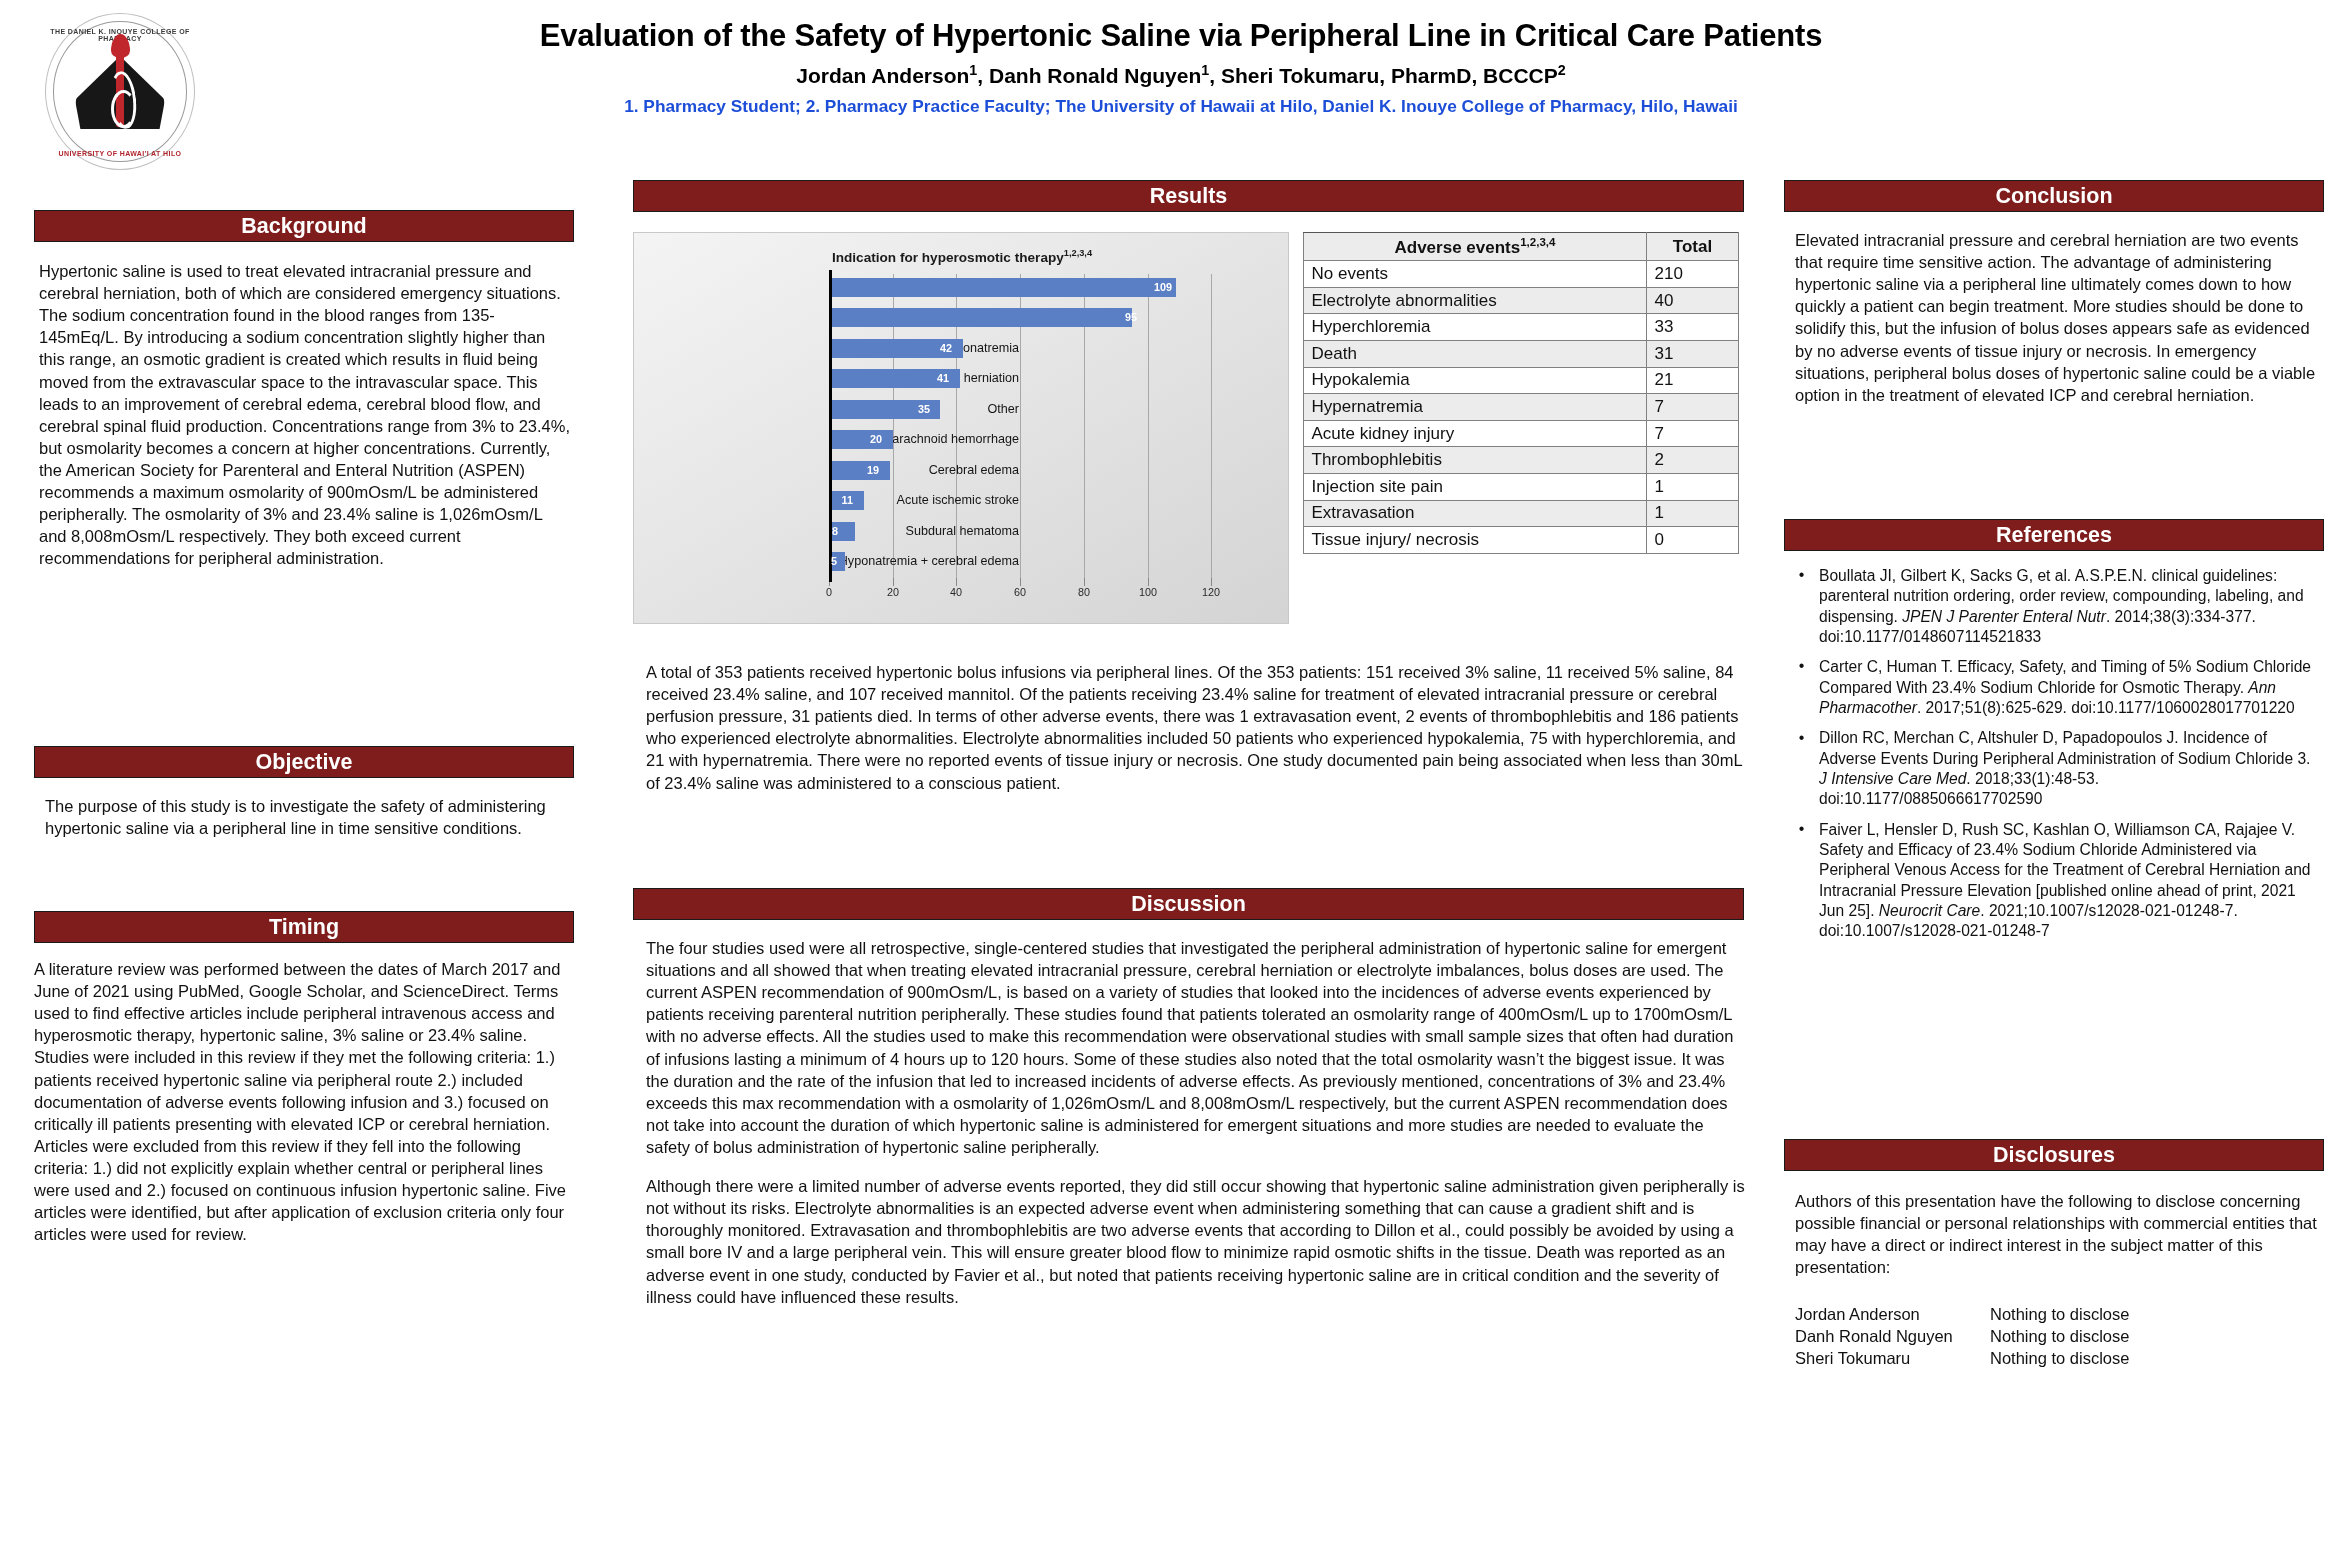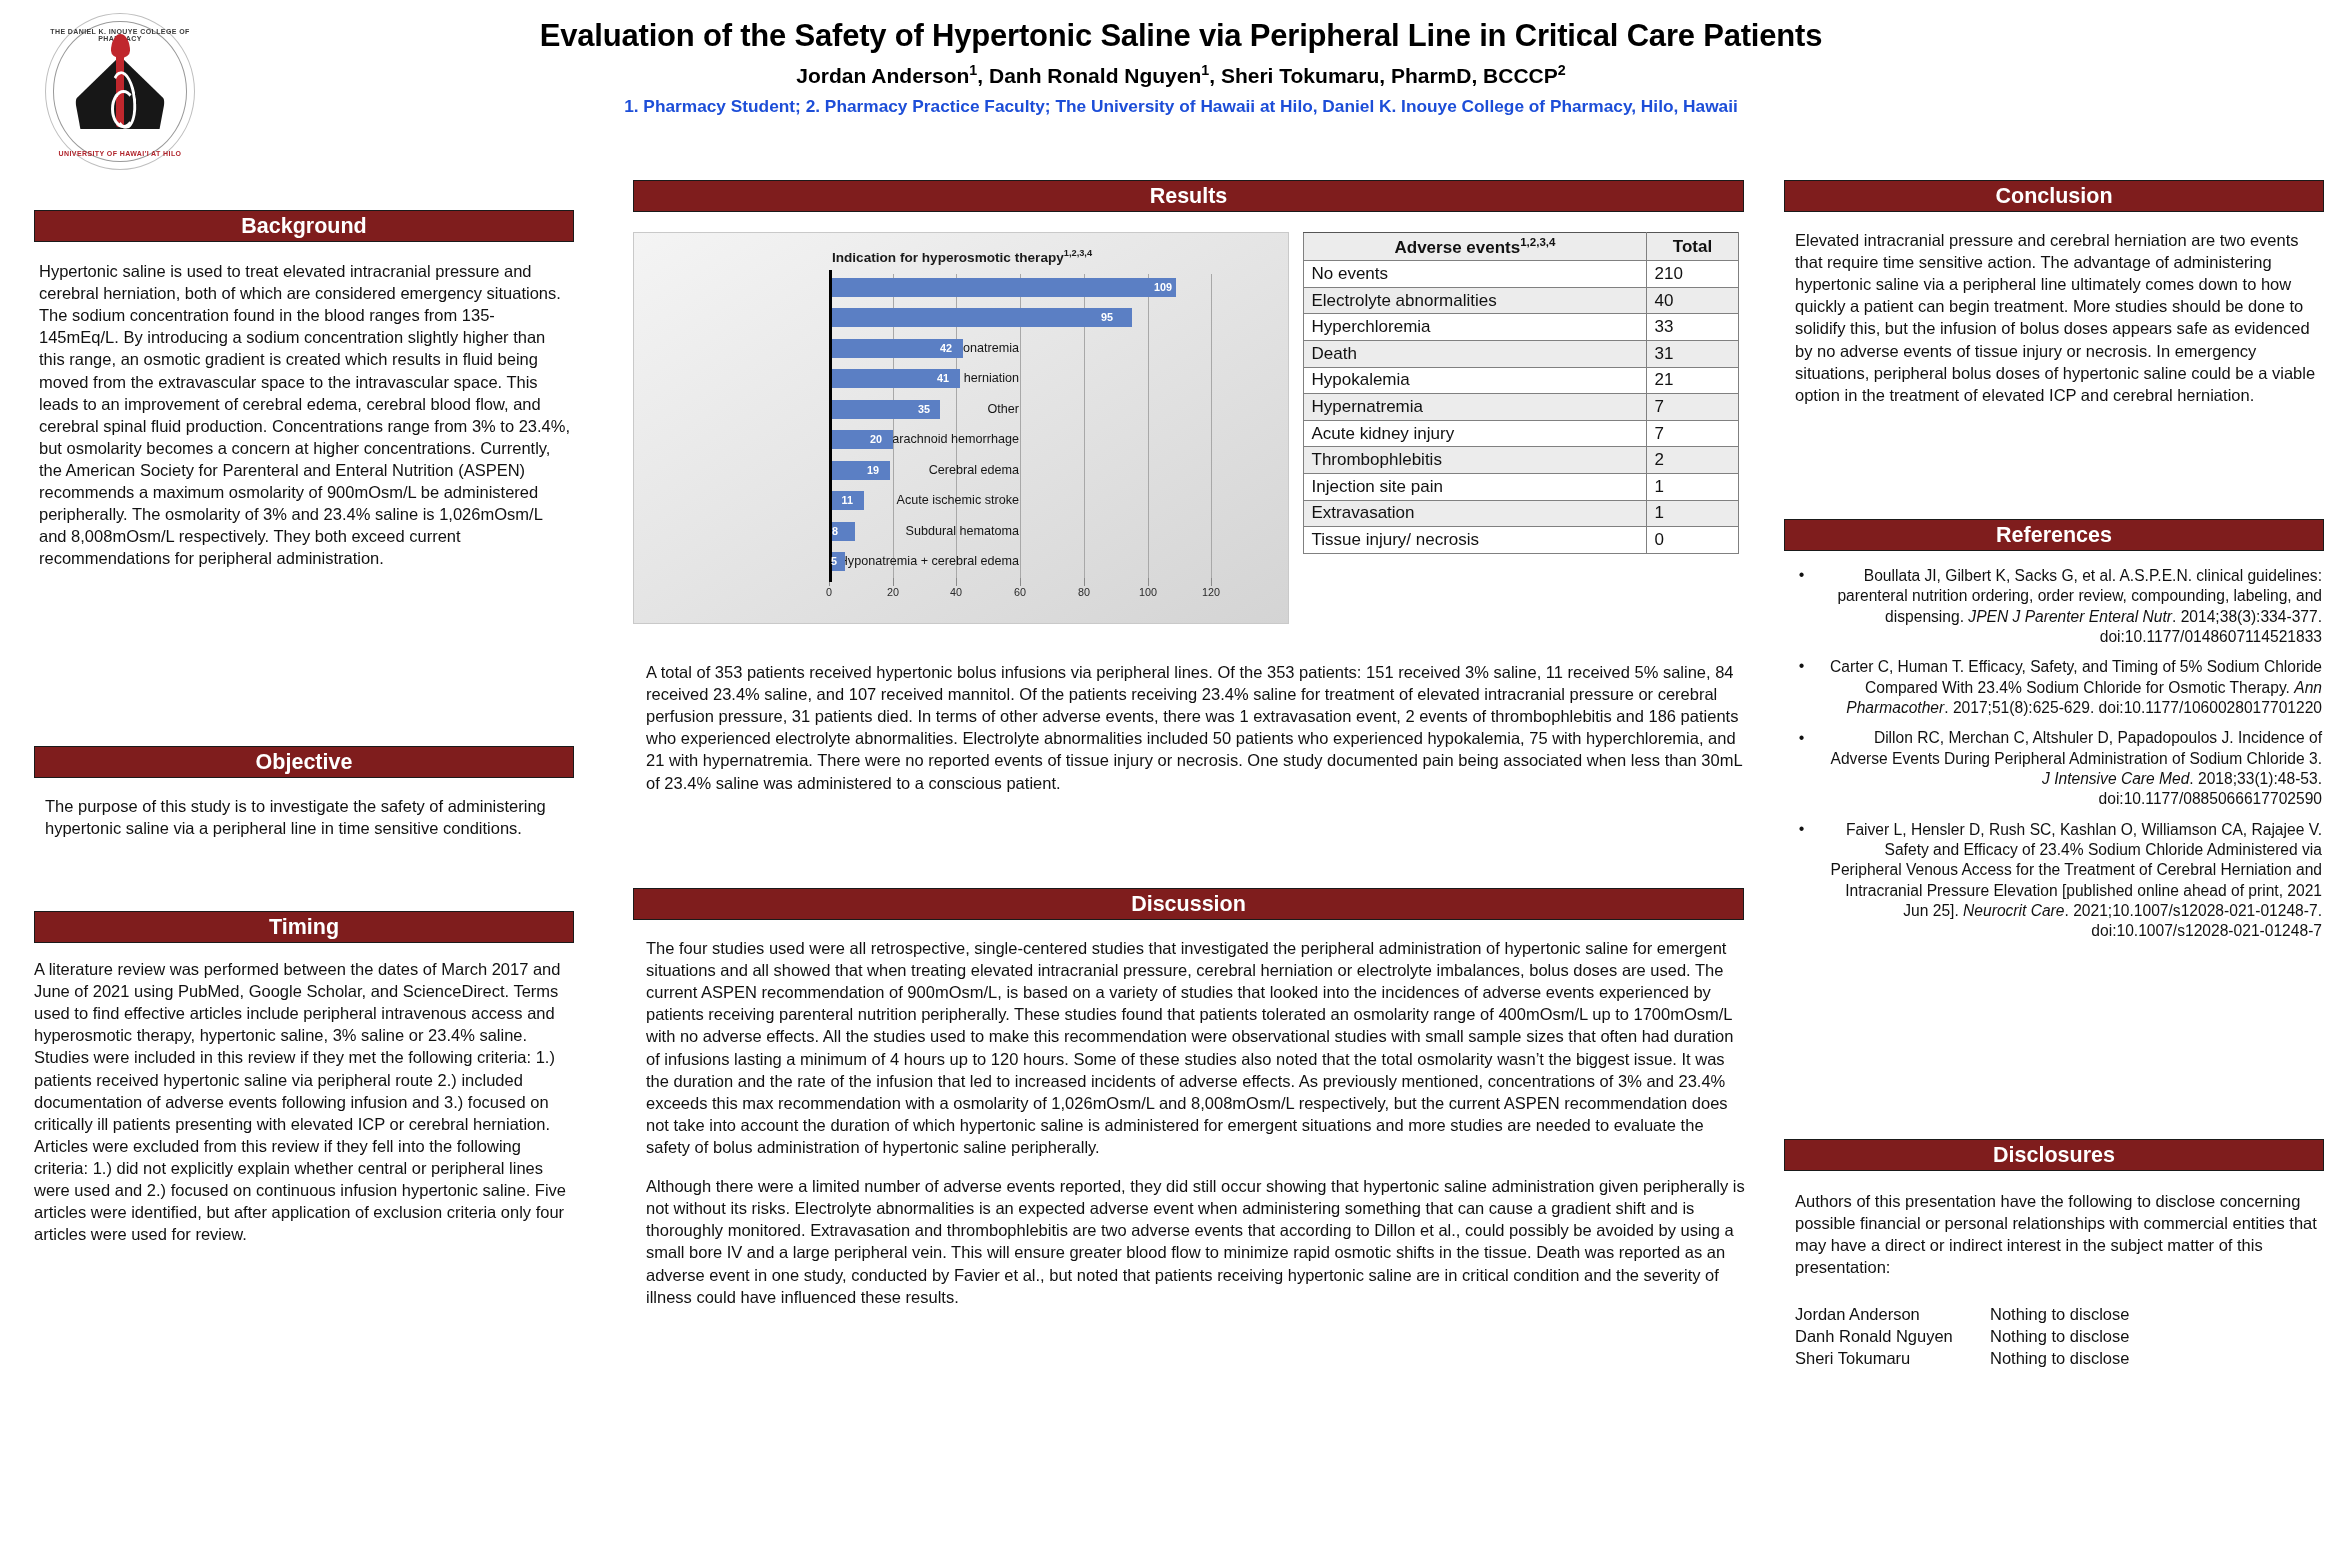--- a/index.html
+++ b/index.html
@@ -167,21 +167,20 @@
 
   
   ul.ref-list {
     margin: 0; padding: 0; list-style: none;
     font-size: 15.6px; line-height: 1.30;
   }
   ul.ref-list li {
     position: relative;
     padding-left: 24px;
     margin-bottom: 10.3px;
-    text-align: right;
   }
   ul.ref-list li::before {
     content: "\2022";
     position: absolute;
     left: 3.7px; top: -0.9px;
     font-size: 16px;
   }
   .ref-journal { font-style: italic; }
 
   
@@ -352,21 +351,21 @@
         <div class="gridline" style="left: 382px;"></div>
         <div class="axis-line"></div>
         <div class="bar-row" style="top: 0px; width: 382px; height: 30px;">
           <div class="bar-label">Traumatic brain injury</div>
           <div class="bar" style="width: 347px;"></div>
           <div class="bar-value" style="left: 325px;">109</div>
         </div>
         <div class="bar-row" style="top: 30px; width: 382px; height: 30px;">
           <div class="bar-label">Intracerebral hemorrhage</div>
           <div class="bar" style="width: 303px;"></div>
-          <div class="bar-value" style="left: 272px;">95</div>
+          <div class="bar-value" style="left: 296px;">95</div>
         </div>
         <div class="bar-row" style="top: 61px; width: 382px; height: 30px;">
           <div class="bar-label">Hyponatremia</div>
           <div class="bar" style="width: 134px;"></div>
           <div class="bar-value" style="left: 111px;">42</div>
         </div>
         <div class="bar-row" style="top: 91px; width: 382px; height: 30px;">
           <div class="bar-label">Concern for cerebral herniation</div>
           <div class="bar" style="width: 131px;"></div>
           <div class="bar-value" style="left: 108px;">41</div>

